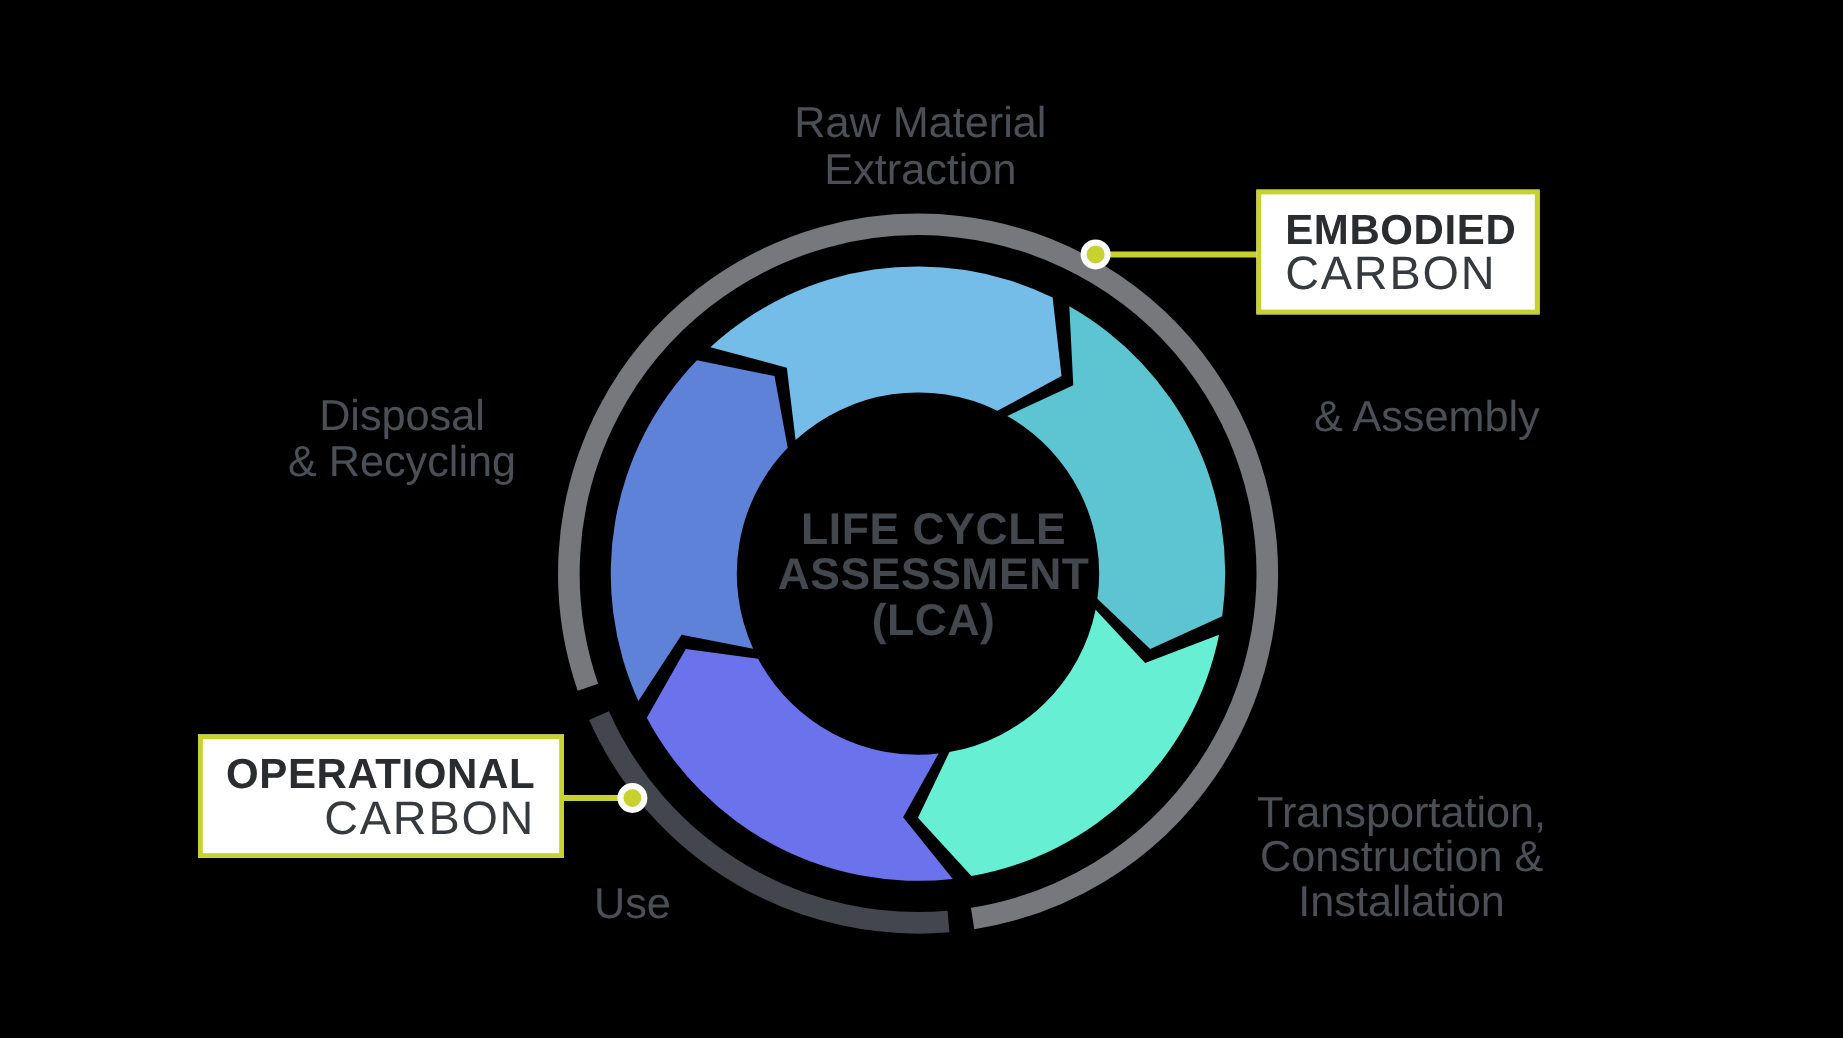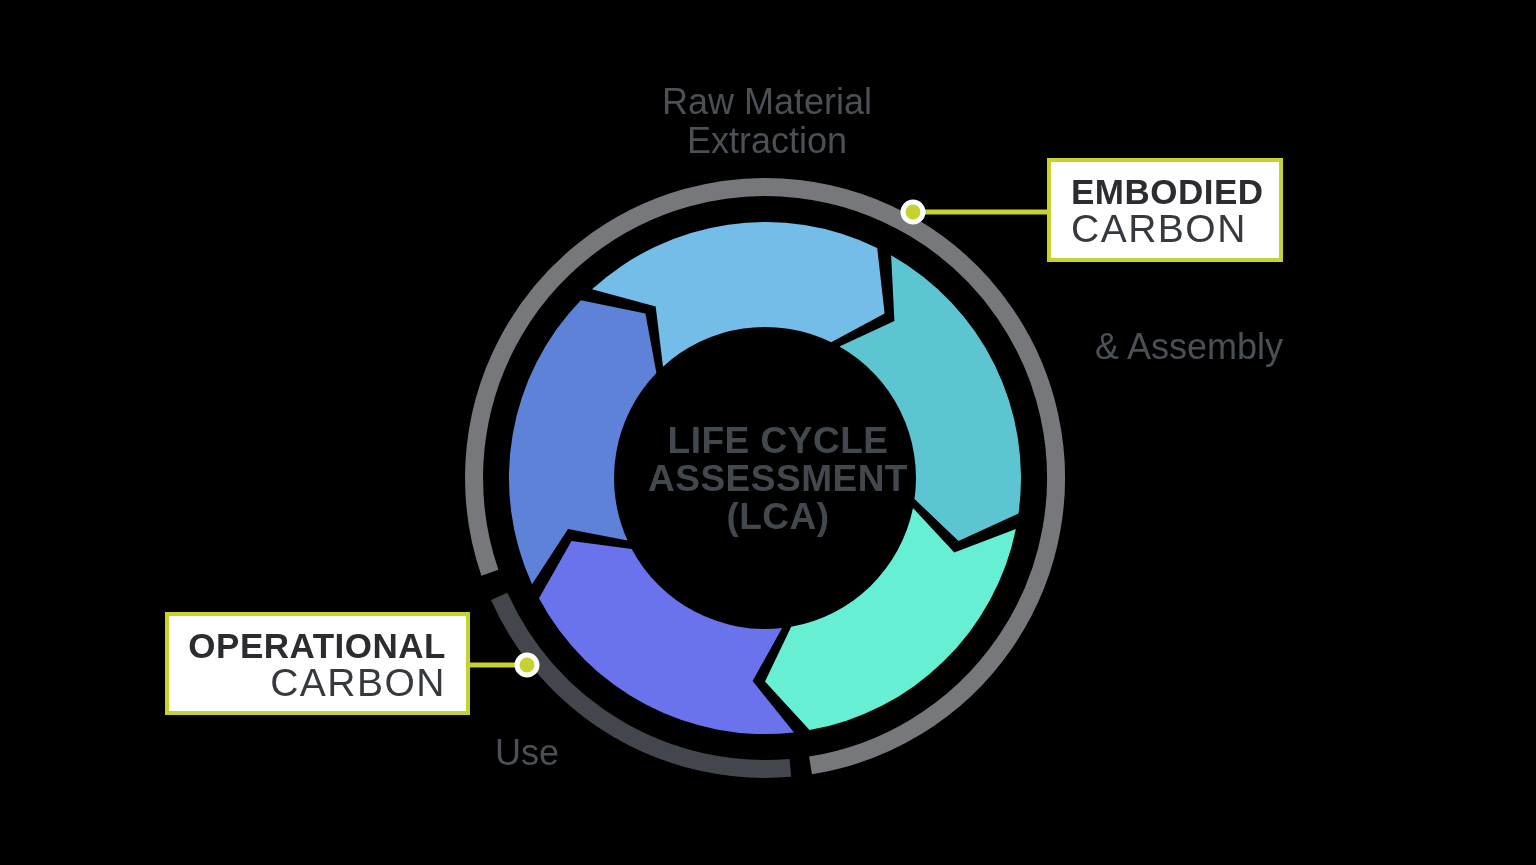--- a/index.html
+++ b/index.html
@@ -68,25 +68,34 @@
 
   <div class="seg-label" style="left:767px;top:82px;">
     <div>Raw Material</div>
     <div>Extraction</div>
   </div>
 
   <div class="seg-label" style="left:1189px;top:327px;">
     <div>&amp; Assembly</div>
   </div>
 
+  <div class="seg-label" style="left:1168px;top:658px;line-height:37px;">
+    <div>Transportation,</div>
+    <div>Construction &amp;</div>
+    <div>Installation</div>
+  </div>
 
   <div class="seg-label" style="left:527px;top:733px;">
     <div>Use</div>
   </div>
 
+  <div class="seg-label" style="left:335px;top:326px;">
+    <div>Disposal</div>
+    <div>&amp; Recycling</div>
+  </div>
 
   <div class="center-label" style="left:765px;top:422px;">
     <div>LIFE CYCLE</div>
     <div>ASSESSMENT</div>
     <div>(LCA)</div>
   </div>
 
   <div class="callout left-align" style="left:1047px;top:158px;width:236px;height:104px;">
     <div class="callout-title">EMBODIED</div>
     <div class="callout-subtitle">CARBON</div>

